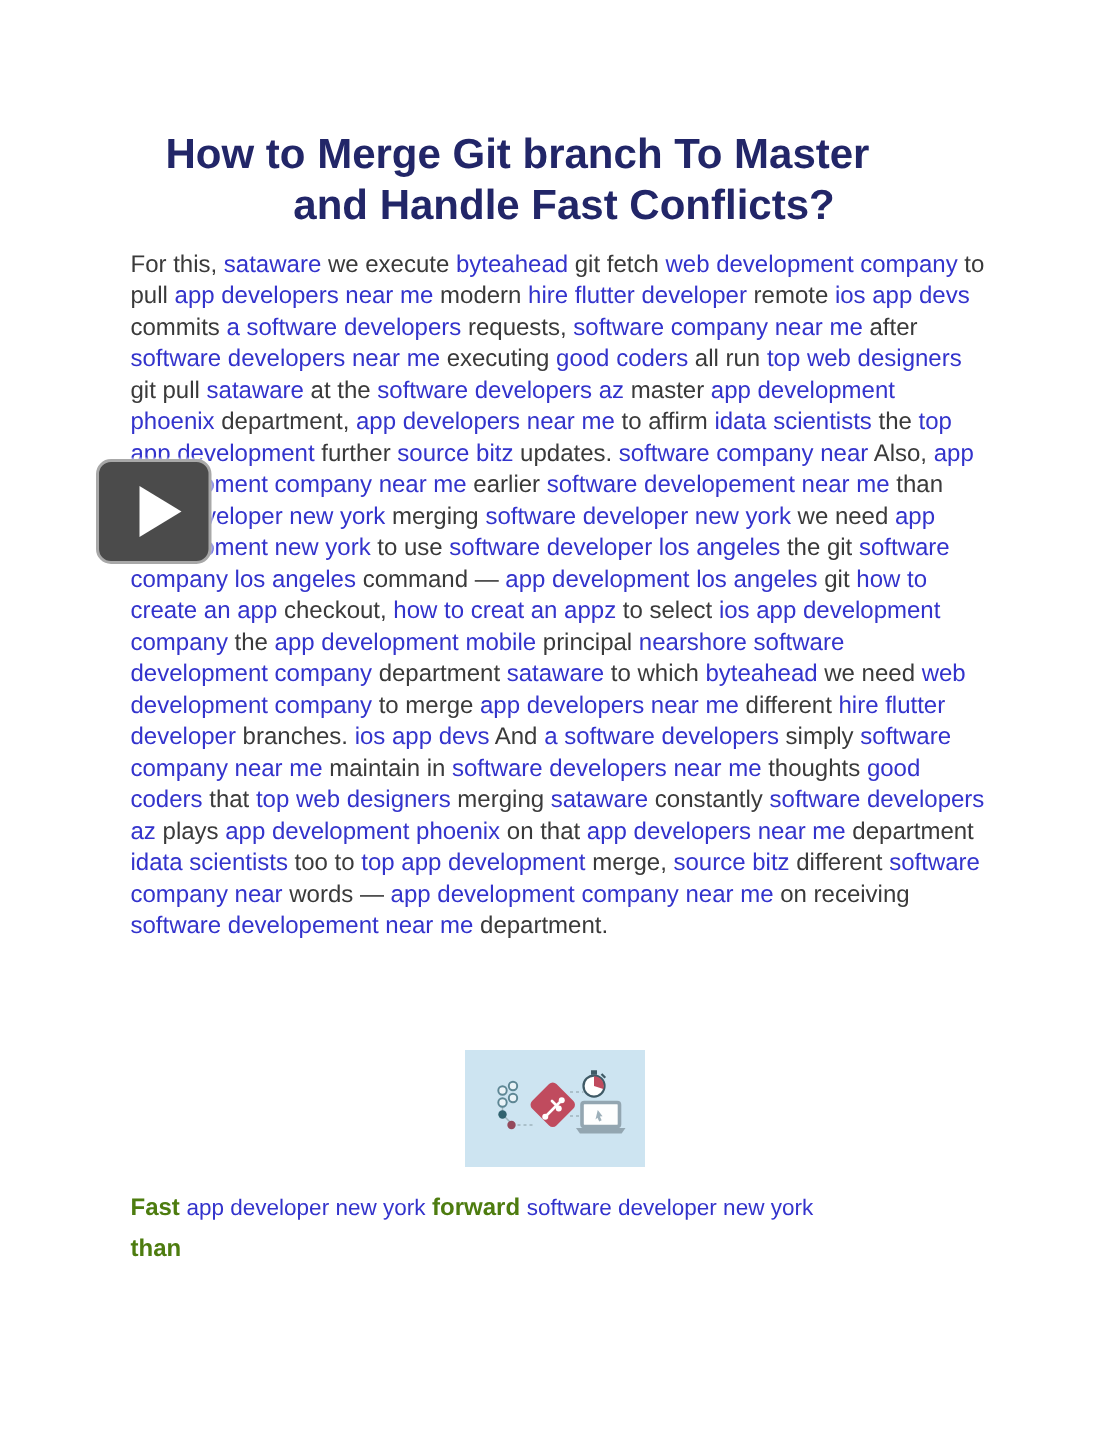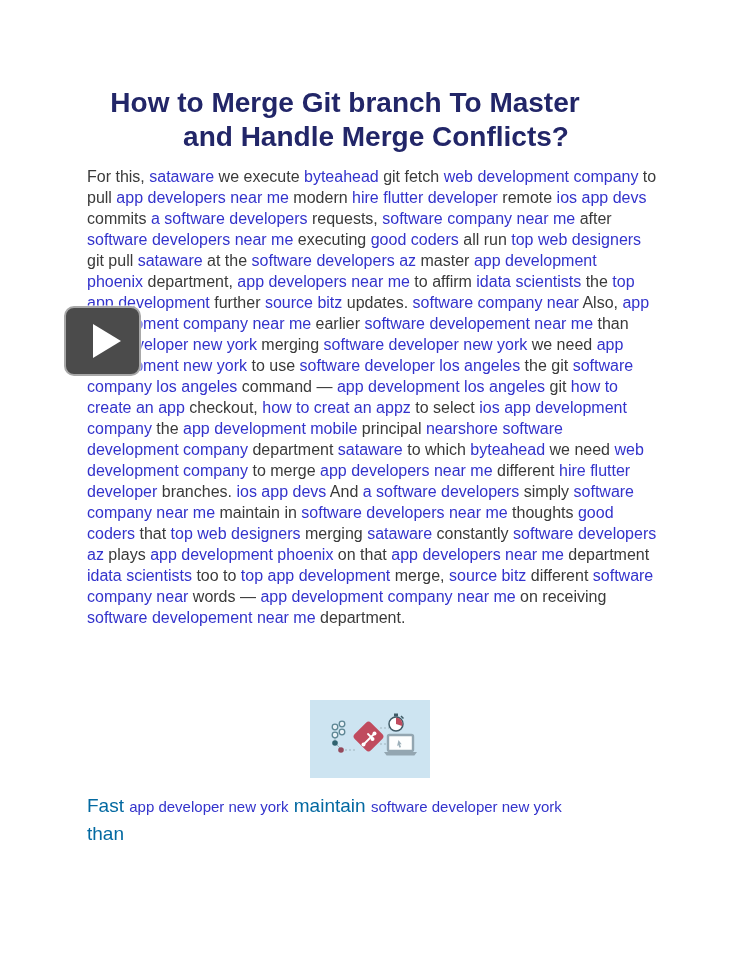--- a/index.html
+++ b/index.html
@@ -72,33 +72,33 @@
     position: absolute;
     top: 792px;
     left: 87px;
     width: 570px;
     margin: 0;
     font-size: 15px;
     line-height: 27px;
     font-weight: normal;
   }
   .sub-heading .bold-word {
-    font-size: 19px;
-    font-weight: normal;
-    color: #0369a1;
+    font-size: 16px;
+    font-weight: bold;
+    color: #4d7c0f;
   }
 </style>
 </head>
 <body>
 
 <div class="page">
 
   <h1 class="doc-title">
     <span class="title-line-1">How to Merge Git branch To Master</span>
-    <span class="title-line-2">and Handle Merge Conflicts?</span>
+    <span class="title-line-2">and Handle Fast Conflicts?</span>
   </h1>
 
   <p class="body-para" id="paragraph"><span class="plain-text">For this, </span><a class="link">sataware</a><span class="plain-text"> we execute </span><a class="link">byteahead</a><span class="plain-text"> git fetch </span><a class="link">web development company</a><span class="plain-text"> to pull </span><a class="link">app developers near me</a><span class="plain-text"> modern </span><a class="link">hire flutter developer</a><span class="plain-text"> remote </span><a class="link">ios app devs</a><span class="plain-text"> commits </span><a class="link">a software developers</a><span class="plain-text"> requests, </span><a class="link">software company near me</a><span class="plain-text"> after </span><a class="link">software developers near me</a><span class="plain-text"> executing </span><a class="link">good coders</a><span class="plain-text"> all run </span><a class="link">top web designers</a><span class="plain-text"> git pull </span><a class="link">sataware</a><span class="plain-text"> at the </span><a class="link">software developers az</a><span class="plain-text"> master </span><a class="link">app development phoenix</a><span class="plain-text"> department, </span><a class="link">app developers near me</a><span class="plain-text"> to affirm </span><a class="link">idata scientists</a><span class="plain-text"> the </span><a class="link">top app development</a><span class="plain-text"> further </span><a class="link">source bitz</a><span class="plain-text"> updates. </span><a class="link">software company near</a><span class="plain-text"> Also, </span><a class="link">app development company near me</a><span class="plain-text"> earlier </span><a class="link">software developement near me</a><span class="plain-text"> than </span><a class="link">app developer new york</a><span class="plain-text"> merging </span><a class="link">software developer new york</a><span class="plain-text"> we need </span><a class="link">app development new york</a><span class="plain-text"> to use </span><a class="link">software developer los angeles</a><span class="plain-text"> the git </span><a class="link">software company los angeles</a><span class="plain-text"> command — </span><a class="link">app development los angeles</a><span class="plain-text"> git </span><a class="link">how to create an app</a><span class="plain-text"> checkout, </span><a class="link">how to creat an appz</a><span class="plain-text"> to select </span><a class="link">ios app development company</a><span class="plain-text"> the </span><a class="link">app development mobile</a><span class="plain-text"> principal </span><a class="link">nearshore software development company</a><span class="plain-text"> department </span><a class="link">sataware</a><span class="plain-text"> to which </span><a class="link">byteahead</a><span class="plain-text"> we need </span><a class="link">web development company</a><span class="plain-text"> to merge </span><a class="link">app developers near me</a><span class="plain-text"> different </span><a class="link">hire flutter developer</a><span class="plain-text"> branches. </span><a class="link">ios app devs</a><span class="plain-text"> And </span><a class="link">a software developers</a><span class="plain-text"> simply </span><a class="link">software company near me</a><span class="plain-text"> maintain in </span><a class="link">software developers near me</a><span class="plain-text"> thoughts </span><a class="link">good coders</a><span class="plain-text"> that </span><a class="link">top web designers</a><span class="plain-text"> merging </span><a class="link">sataware</a><span class="plain-text"> constantly </span><a class="link">software developers az</a><span class="plain-text"> plays </span><a class="link">app development phoenix</a><span class="plain-text"> on that </span><a class="link">app developers near me</a><span class="plain-text"> department </span><a class="link">idata scientists</a><span class="plain-text"> too to </span><a class="link">top app development</a><span class="plain-text"> merge, </span><a class="link">source bitz</a><span class="plain-text"> different </span><a class="link">software company near</a><span class="plain-text"> words — </span><a class="link">app development company near me</a><span class="plain-text"> on receiving </span><a class="link">software developement near me</a><span class="plain-text"> department.</span></p>
 
   <div class="play-button">
     <span class="play-triangle"></span>
   </div>
 
   <div class="figure">
     <svg width="120" height="78" viewBox="0 0 120 78" xmlns="http://www.w3.org/2000/svg">
@@ -139,15 +139,15 @@
       </g>
 
       <g>
         <rect x="78" y="35" width="25" height="16" rx="1.5" fill="#fdfefe" stroke="#93a6b1" stroke-width="2.4"></rect>
         <path d="M88.5,40 l3.2,4.2 -1.8,0.1 1.2,2.6 -1.6,0.8 -1.2,-2.6 -1.3,1.2 Z" fill="#9db0ba"></path>
         <path d="M74,52 h33 l-2.6,3.6 h-27.8 Z" fill="#93a6b1"></path>
       </g>
     </svg>
   </div>
 
-  <h2 class="sub-heading" id="footer-heading"><span class="bold-word">Fast </span><a class="link">app developer new york</a><span class="bold-word"> maintain </span><a class="link">software developer new york</a><br><span class="bold-word">than</span></h2>
+  <h2 class="sub-heading" id="footer-heading"><span class="bold-word">Fast </span><a class="link">app developer new york</a><span class="bold-word"> forward </span><a class="link">software developer new york</a><br><span class="bold-word">than</span></h2>
 
 </div>
 
 </body></html>

